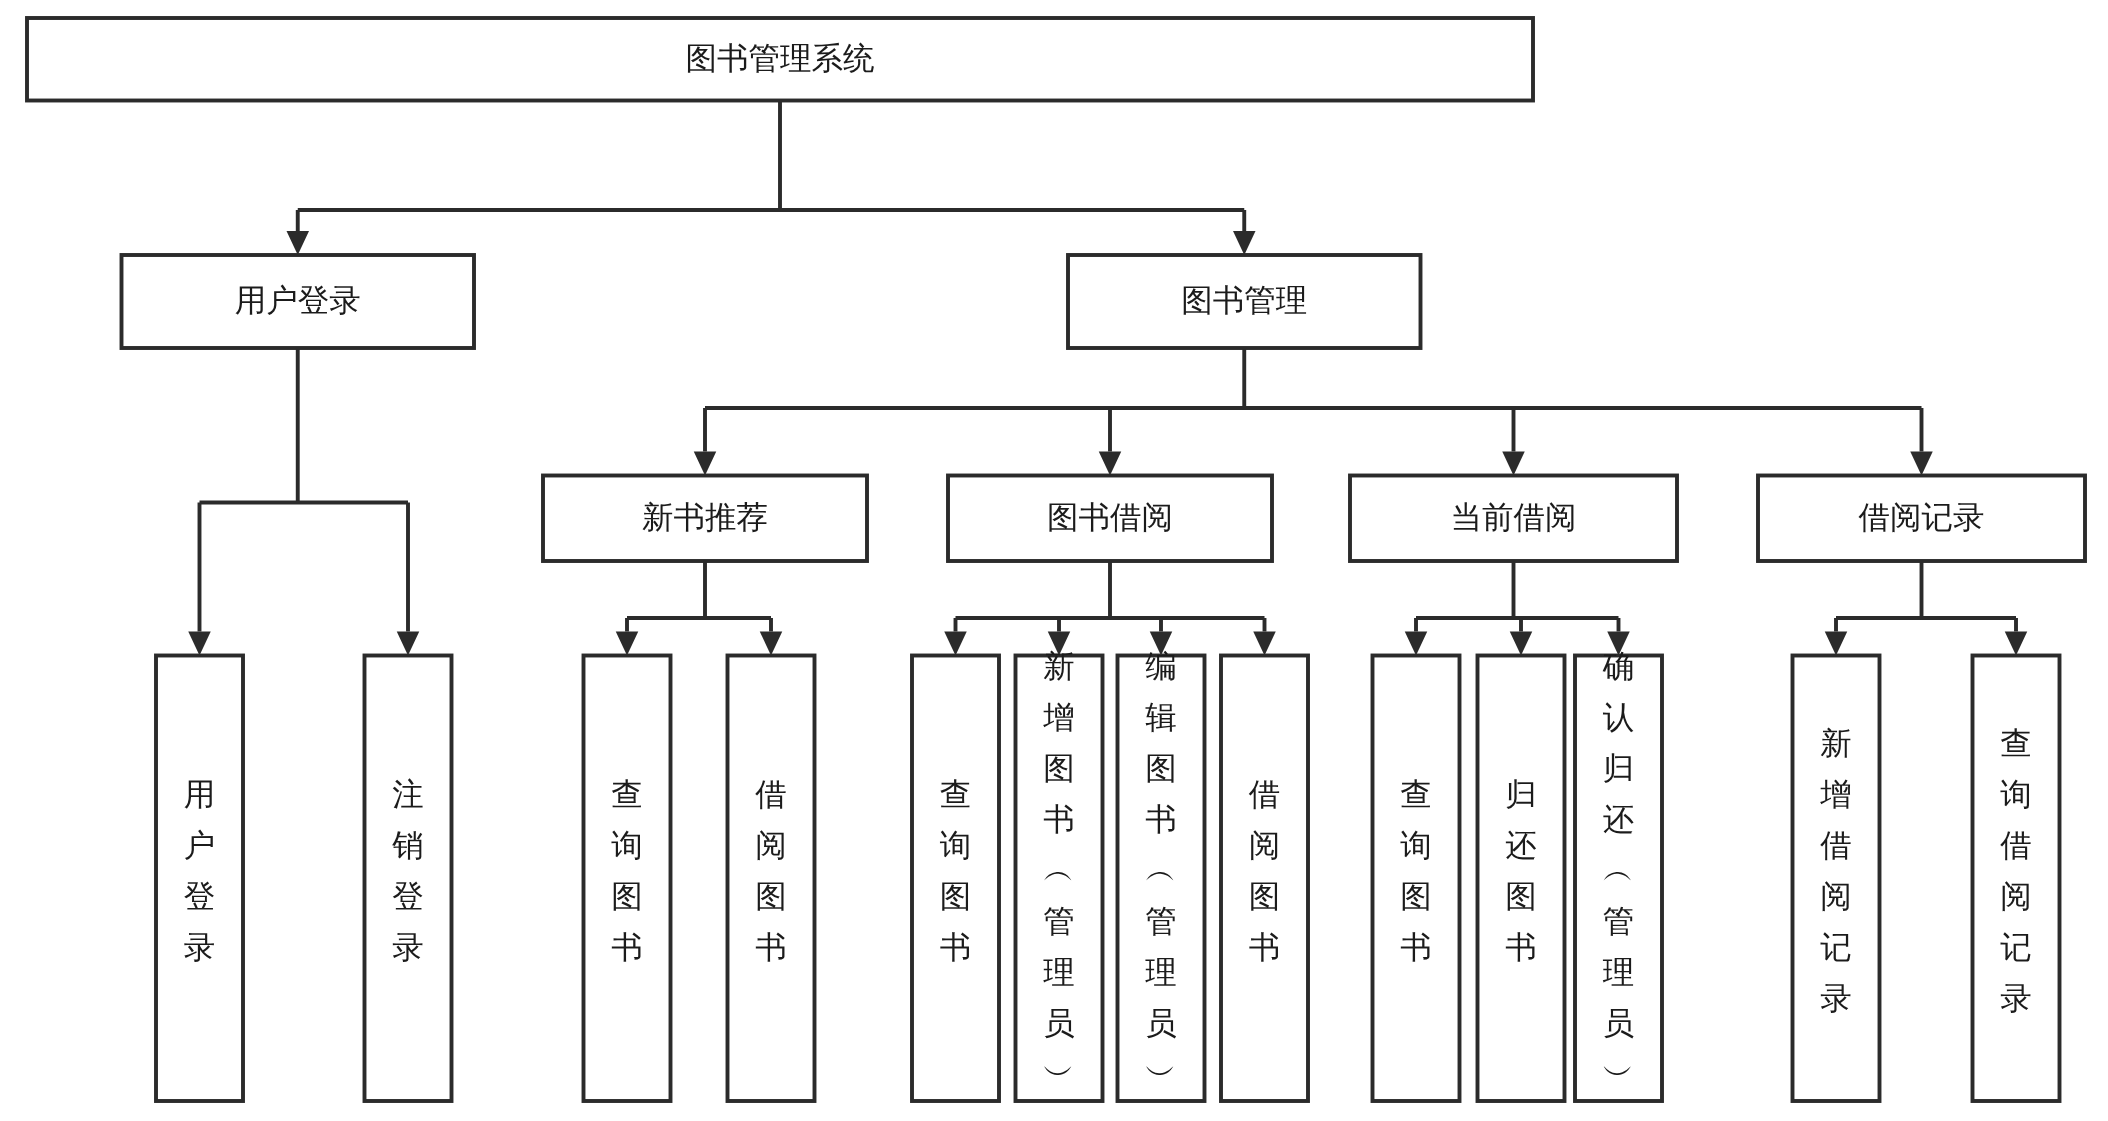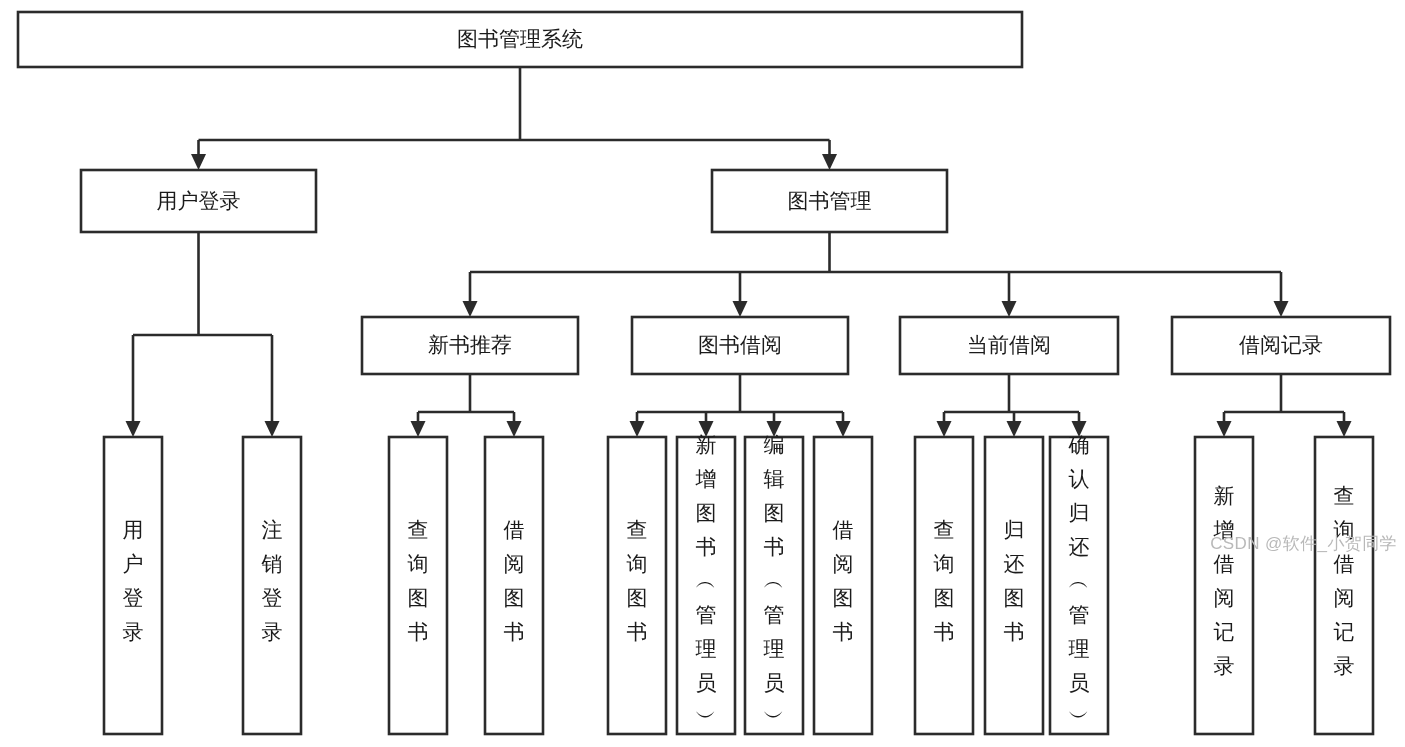--- a/index.html
+++ b/index.html
@@ -201,14 +201,13 @@
         <g>
           <rect x="1195" y="437" width="58" height="297" class="node-box"></rect>
           <text x="1224" y="502.5" class="node-label-v"><tspan x="1224" dy="0">新</tspan><tspan x="1224" dy="34">增</tspan><tspan x="1224" dy="34">借</tspan><tspan x="1224" dy="34">阅</tspan><tspan x="1224" dy="34">记</tspan><tspan x="1224" dy="34">录</tspan></text>
         </g>
         <g>
           <rect x="1315" y="437" width="58" height="297" class="node-box"></rect>
           <text x="1344" y="502.5" class="node-label-v"><tspan x="1344" dy="0">查</tspan><tspan x="1344" dy="34">询</tspan><tspan x="1344" dy="34">借</tspan><tspan x="1344" dy="34">阅</tspan><tspan x="1344" dy="34">记</tspan><tspan x="1344" dy="34">录</tspan></text>
         </g>
       </g>
   </svg>
-  <div class="watermark">CSDN @软件_小贺同学</div>
 </div>
 
 </body></html>

